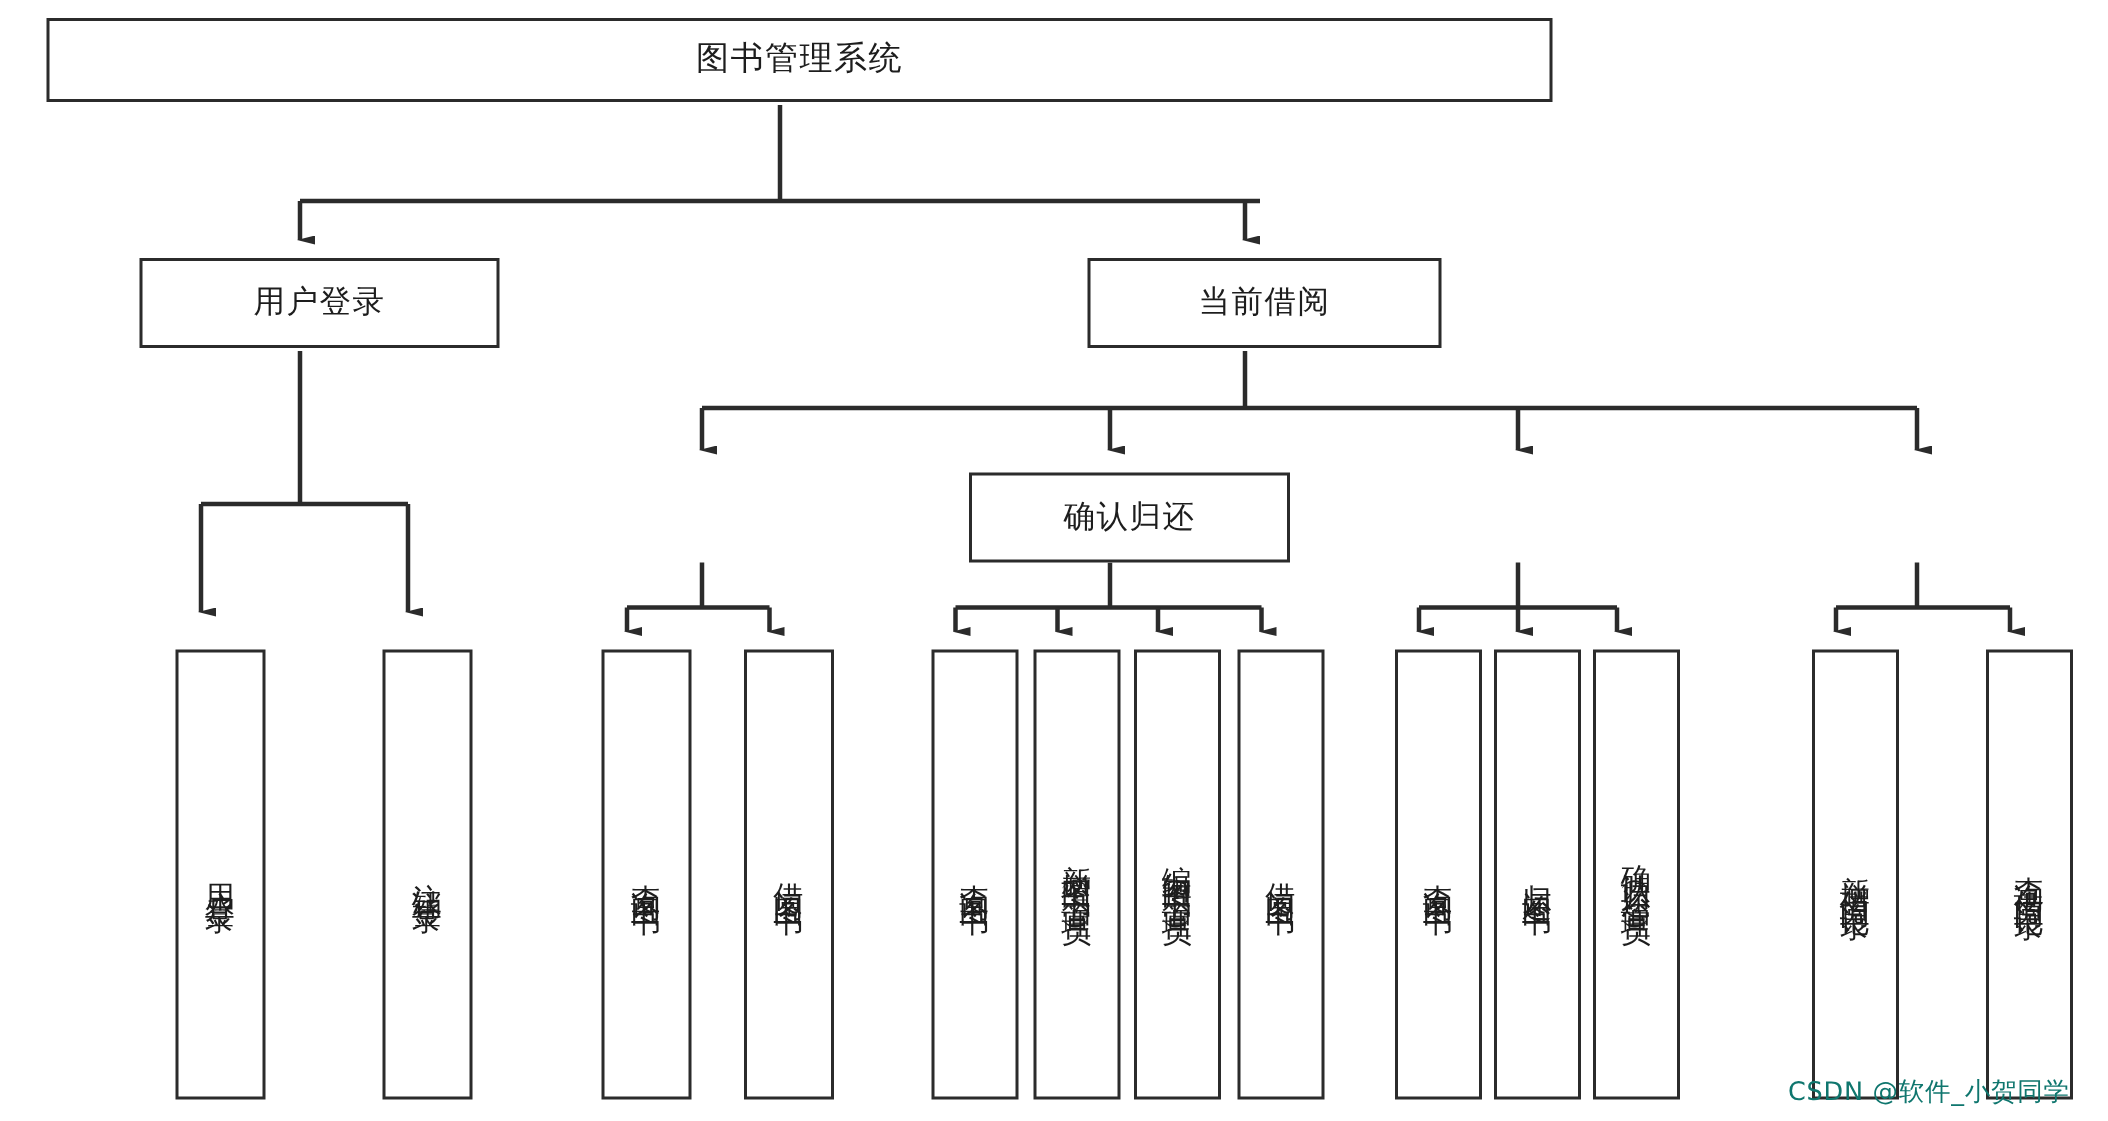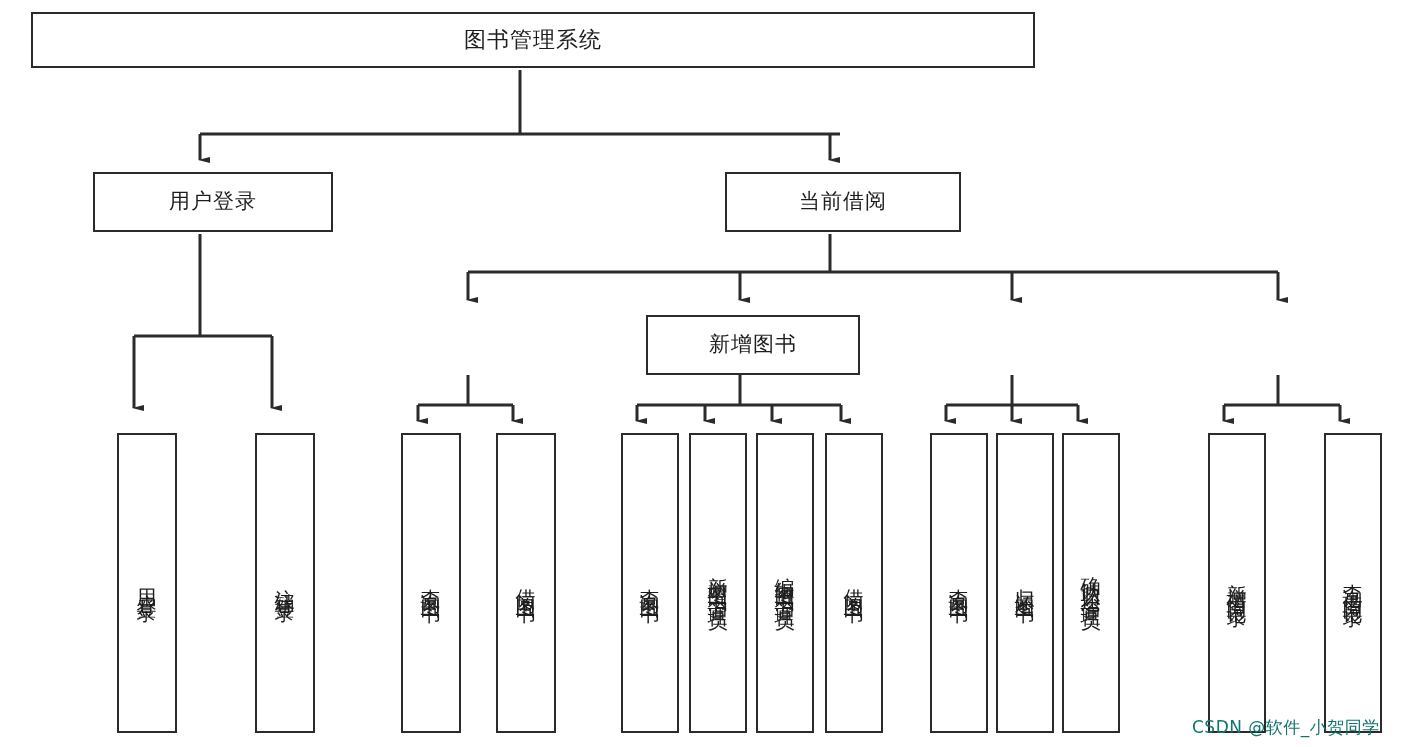--- a/index.html
+++ b/index.html
@@ -131,21 +131,21 @@
   </div>
 
   <div class="node node-h" style="left:80px; top:172px; width:240px; height:60px;">
     <span>用户登录</span>
   </div>
   <div class="node node-h" style="left:712px; top:172px; width:236px; height:60px;">
     <span>当前借阅</span>
   </div>
 
   <div class="node node-h" style="left:633px; top:315px; width:214px; height:60px;">
-    <span>新增图书</span>
+    <span>确认归还</span>
   </div>
 
   <div class="node node-v" style="left:104px; top:433px; width:60px; height:300px;">
     <span class="vtext">用户登录</span>
   </div>
   <div class="node node-v" style="left:242px; top:433px; width:60px; height:300px;">
     <span class="vtext">注销登录</span>
   </div>
 
   <div class="node node-v" style="left:388px; top:433px; width:60px; height:300px;">

